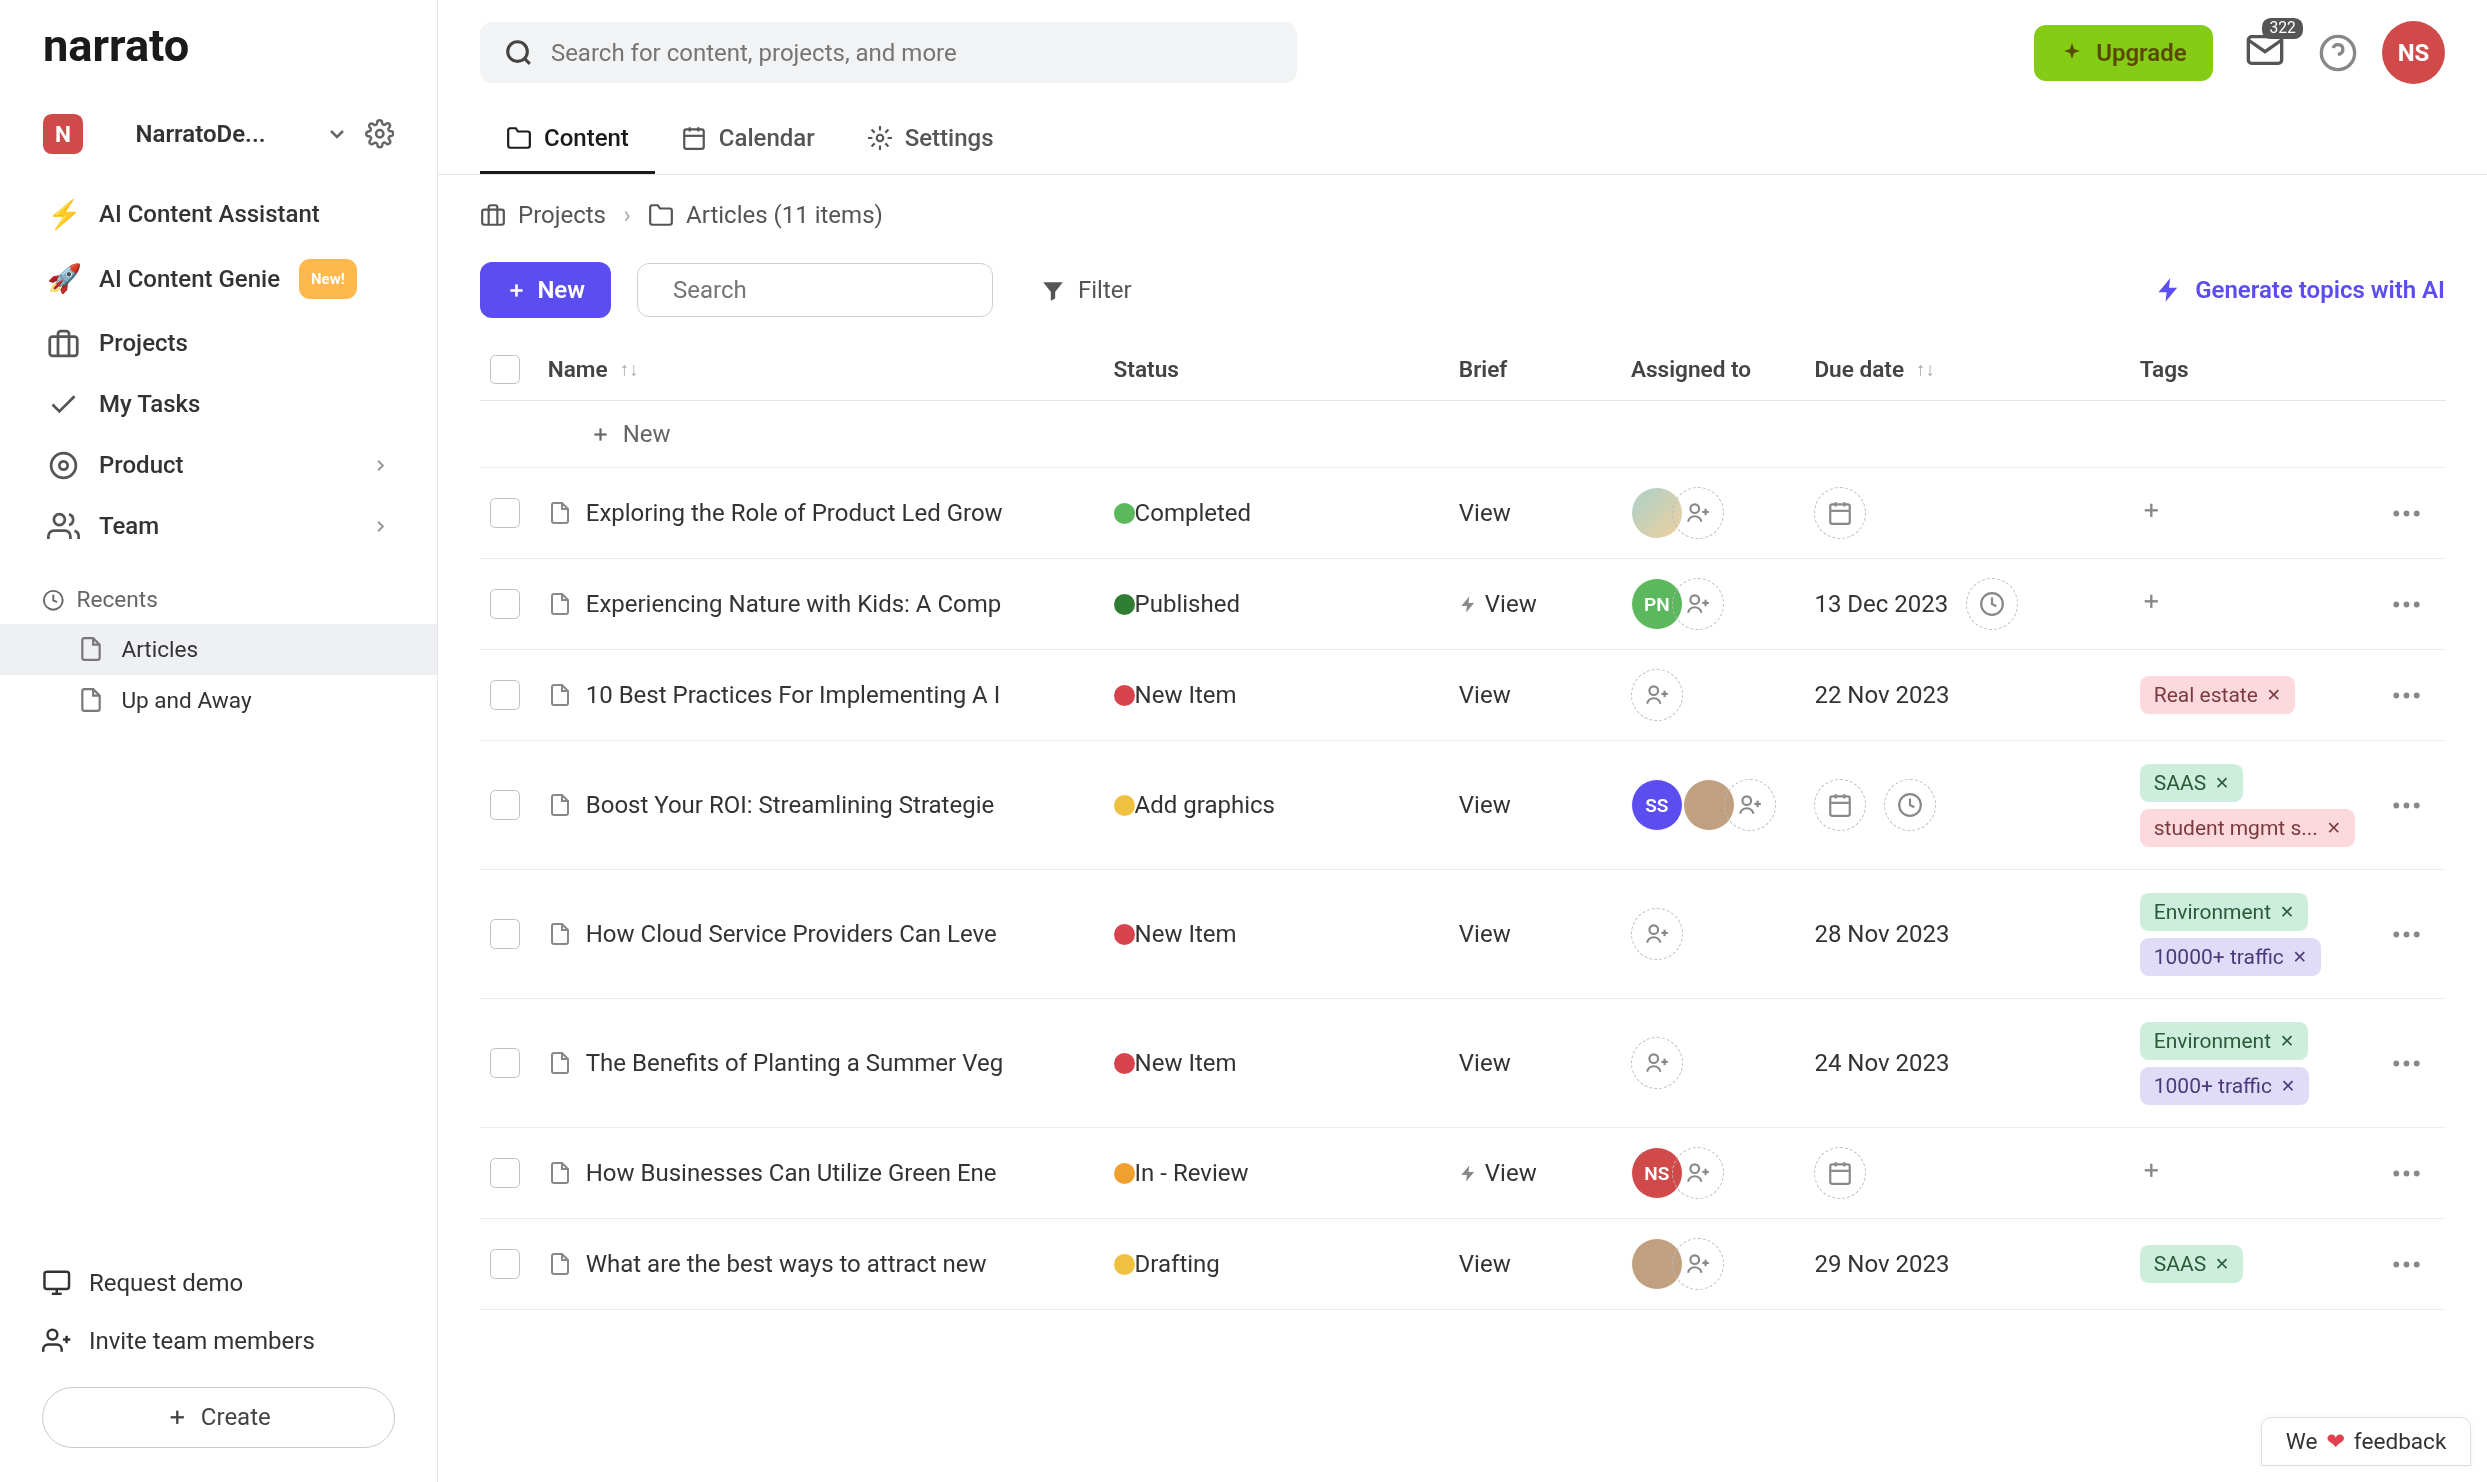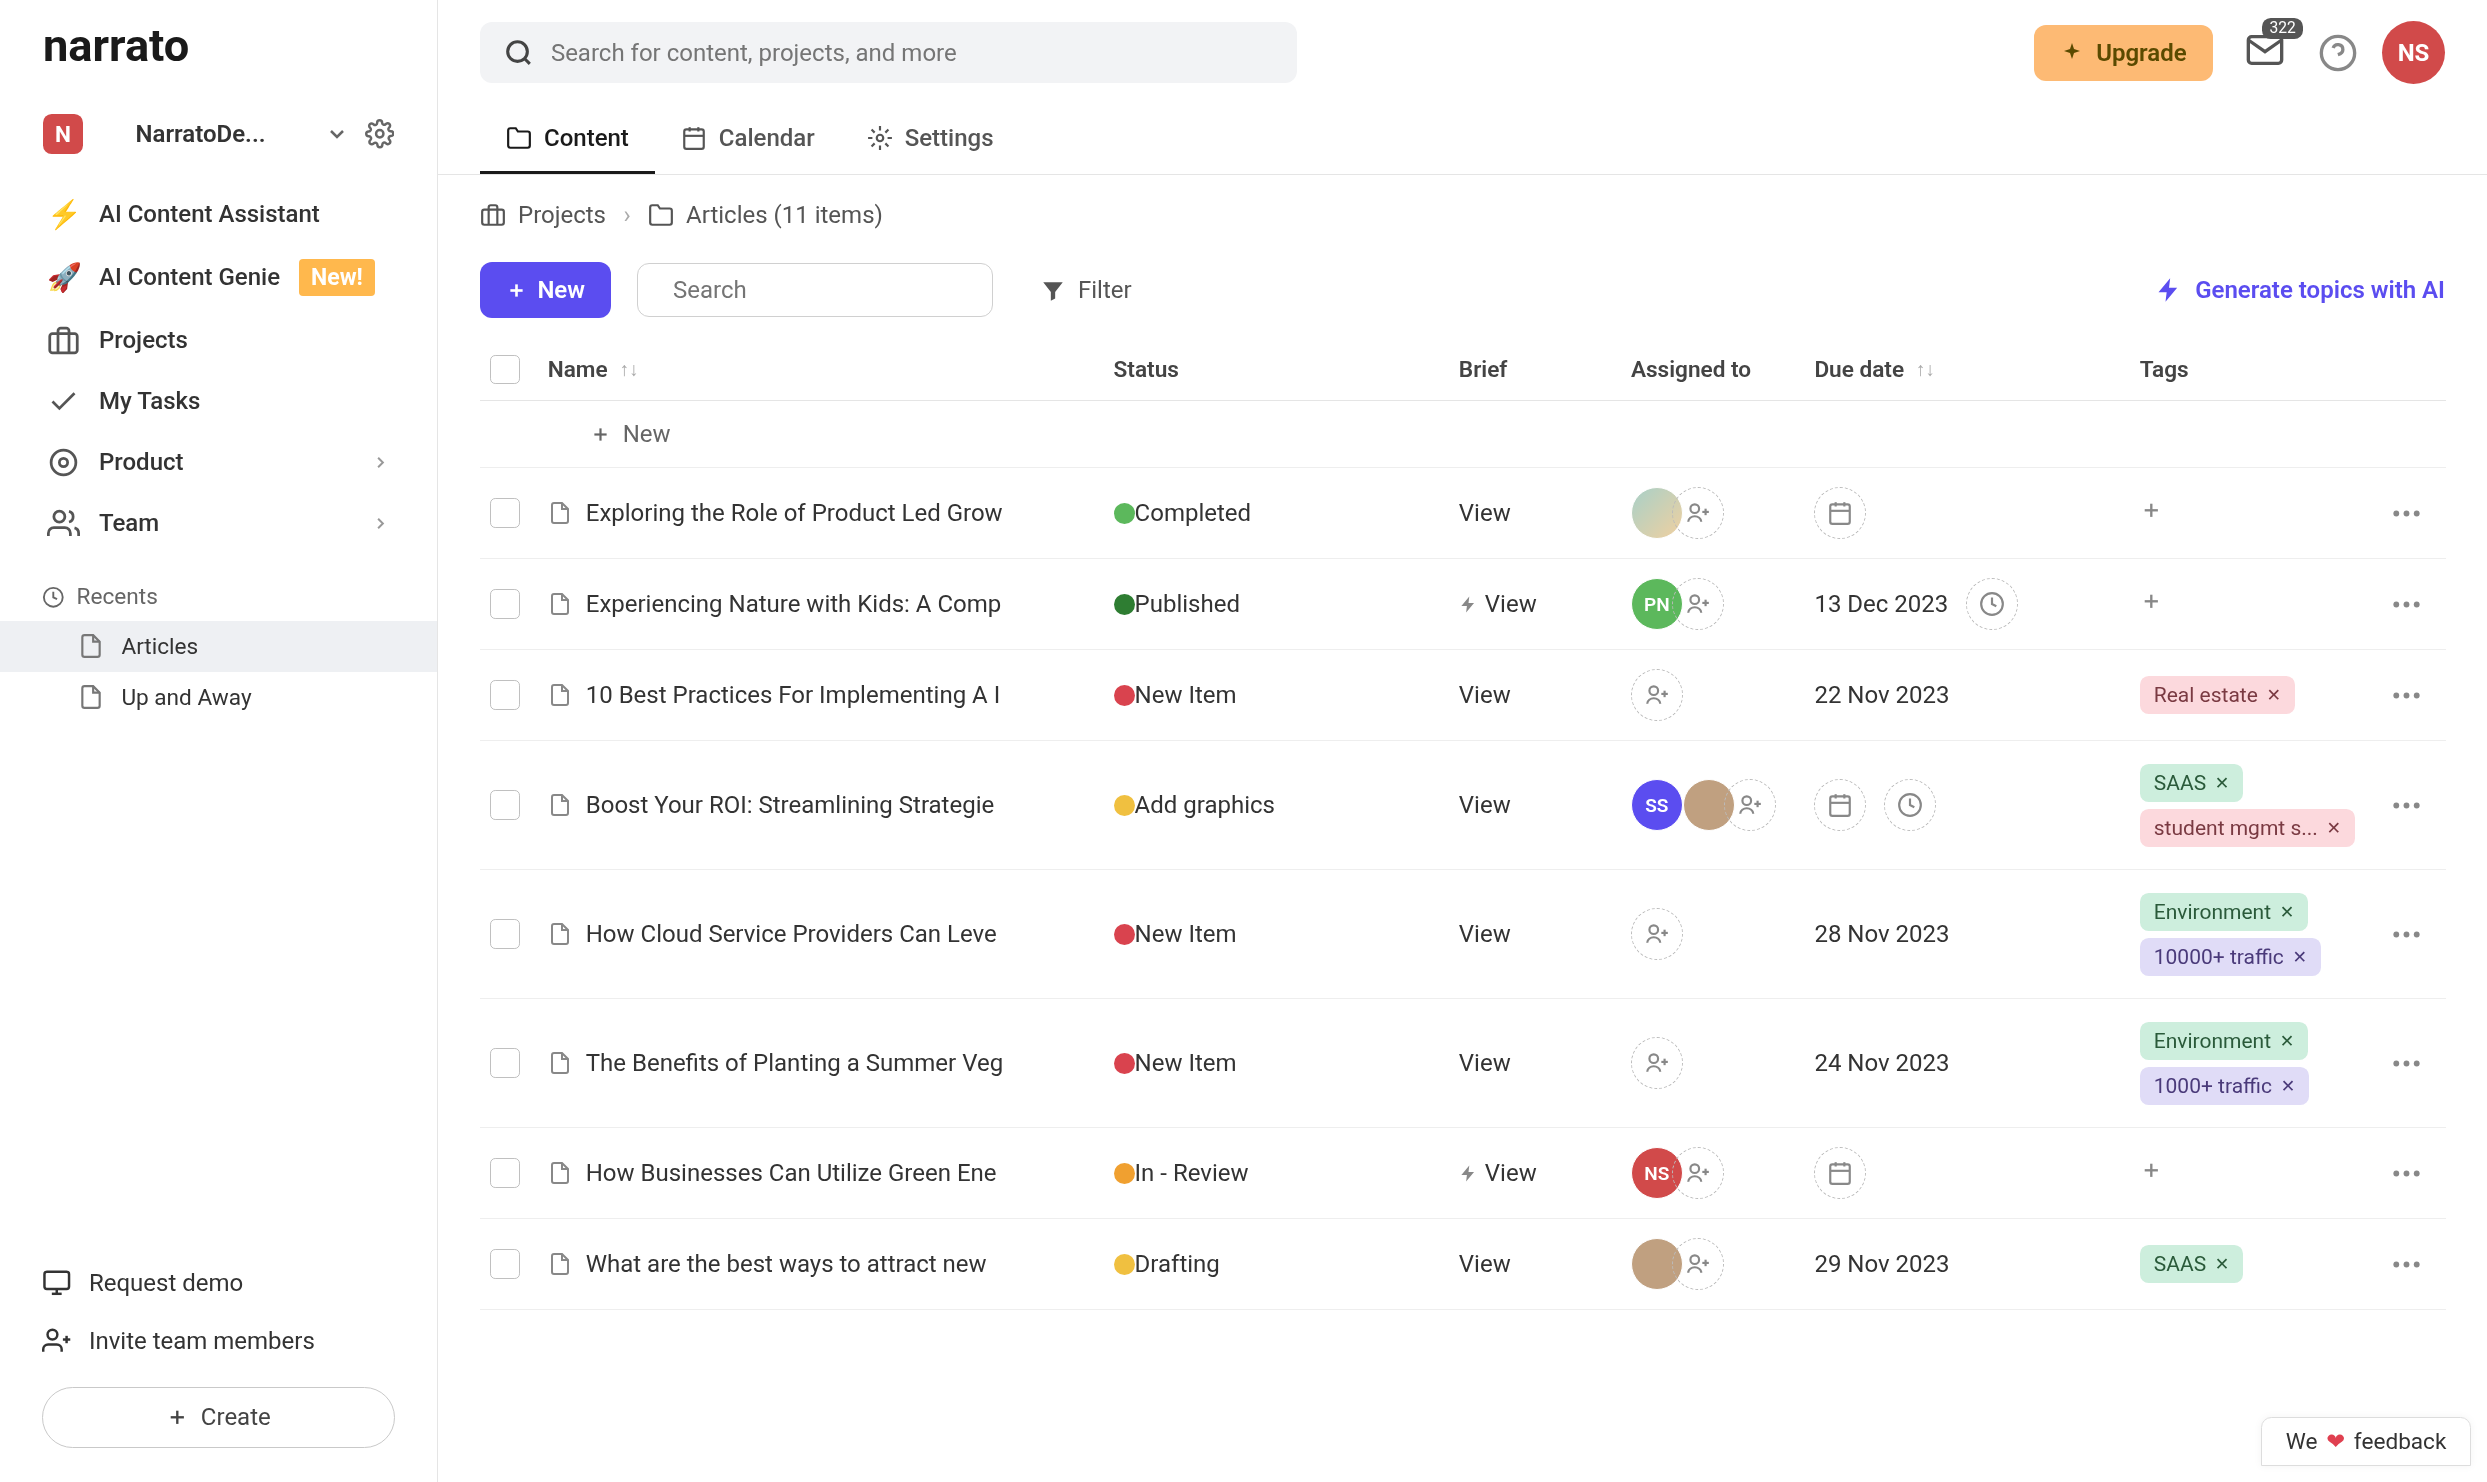--- a/index.html
+++ b/index.html
@@ -12,37 +12,37 @@
 .ws-row { display: flex; align-items: center; gap: 15.6px; padding: 7px 43px 21px; }
 .ws-badge { width: 40px; height: 40px; border-radius: 8.7px; background: #d14a4a; color: #fff; font-weight: 700; display: flex; align-items: center; justify-content: center; font-size: 22.6px; }
 .ws-name { flex: 1; font-weight: 600; white-space: nowrap; overflow: hidden; text-overflow: ellipsis; margin-left: 37px; }
 .chevron-down { width: 24px; height: 24px; color: #666; }
 .gear { width: 29.5px; height: 29.5px; color: #666; }
 .nav { padding: 8.7px 0; }
 .nav-item { display: flex; align-items: center; gap: 19px; padding: 14px 47px; cursor: pointer; color: #333; font-weight: 500; }
 .nav-item .emoji { width: 33px; font-size: 28px; }
 .nav-item .icon { width: 33px; height: 33px; color: #555; }
 .nav-item .chev-r { margin-left: auto; width: 19px; height: 19px; color: #999; }
-.pill-new { background: #ffb84d; color: #fff; font-size: 23px; font-weight: 700; padding: 5px 12px; border-radius: 4px; }
+.pill-new { background: #ffb84d; color: #fff; font-size: 15px; font-weight: 700; padding: 11px 12px; border-radius: 11px; }
 .section-label { padding: 21px 42px 10.4px; font-size: 22.6px; color: #666; display: flex; align-items: center; gap: 12px; }
 .recent-item { padding: 12px 42px 12px 78px; display: flex; align-items: center; gap: 17.4px; font-size: 22.6px; cursor: pointer; }
 .recent-item.active { background: #eef0f3; }
 .recent-item .doc-icon { width: 26px; height: 26px; color: #777; }
 .sidebar-bottom { margin-top: auto; padding: 17.4px 42px 35px; }
 .side-link { display: flex; align-items: center; gap: 17.4px; padding: 14px 0; color: #333; cursor: pointer; }
 .create-btn { width: 100%; margin-top: 17.4px; border: 1.7px solid #c9c9c9; border-radius: 35px; padding: 15.6px 0; display: flex; align-items: center; justify-content: center; gap: 12px; font-size: 24px; color: #444; cursor: pointer; background: #fff; }
 
 
 .main { flex: 1; display: flex; flex-direction: column; }
 .topbar { display: flex; align-items: center; padding: 21px 42px; gap: 24px; }
 .search-box { display: flex; align-items: center; gap: 17.4px; background: #f2f3f5; border-radius: 12px; padding: 15.6px 24px; width: 817px; }
 .search-box input { border: none; background: transparent; font-size: 24px; flex: 1; outline: none; color: #444; }
 .search-box .search-icon { width: 29.5px; height: 29.5px; color: #444; }
 .top-spacer { flex: 1; }
-.upgrade-btn { background: #fdba74; color: #5a4a00; border-radius: 12px; padding: 14px 26px; display: flex; align-items: center; gap: 12px; font-weight: 600; cursor: pointer; }
+.upgrade-btn { background: #84cc16; color: #5a4a00; border-radius: 12px; padding: 14px 26px; display: flex; align-items: center; gap: 12px; font-weight: 600; cursor: pointer; }
 .mail-wrap { position: relative; padding: 8.7px; cursor: pointer; }
 .mail-wrap svg { width: 40px; height: 40px; color: #555; }
 .mail-badge { position: absolute; top: -3.5px; right: -8.7px; background: #555; color: #fff; font-size: 15.6px; padding: 1.7px 7px; border-radius: 8.7px; }
 .help-circle { width: 40px; height: 40px; color: #888; cursor: pointer; }
 .avatar-circle { width: 63px; height: 63px; border-radius: 50%; background: #d14a4a; color: #fff; font-weight: 700; display: flex; align-items: center; justify-content: center; font-size: 24px; }
 
 
 .tabnav { display: flex; border-bottom: 1.7px solid #e5e5e5; padding: 0 42px; }
 .tab { display: flex; align-items: center; gap: 12px; padding: 19px 26px; color: #555; cursor: pointer; border-bottom: 3.5px solid transparent; font-weight: 500; }
 .tab.active { color: #1a1a1a; border-bottom-color: #1a1a1a; }

